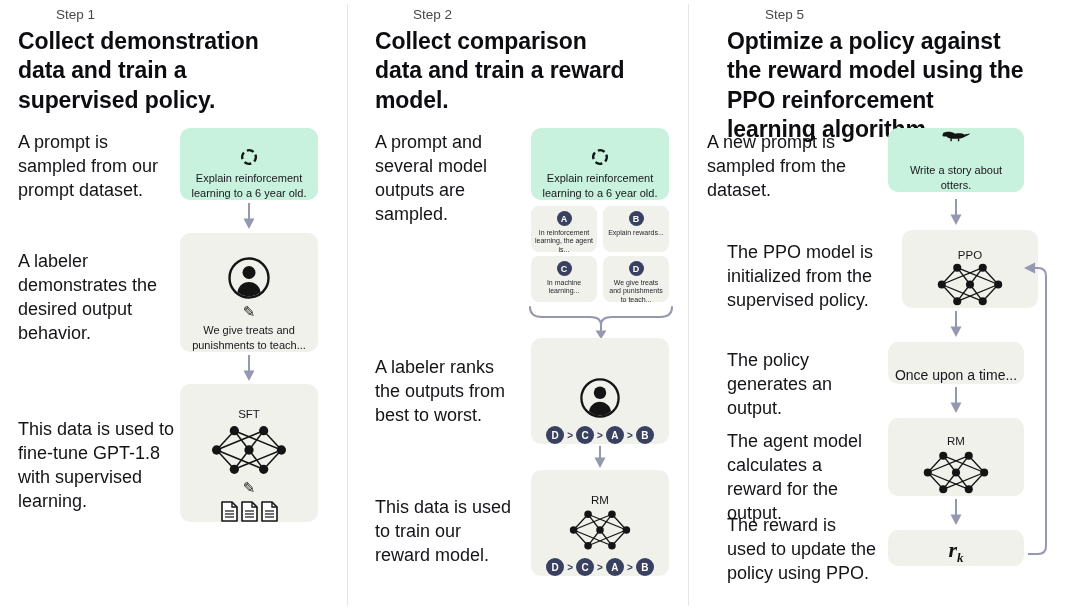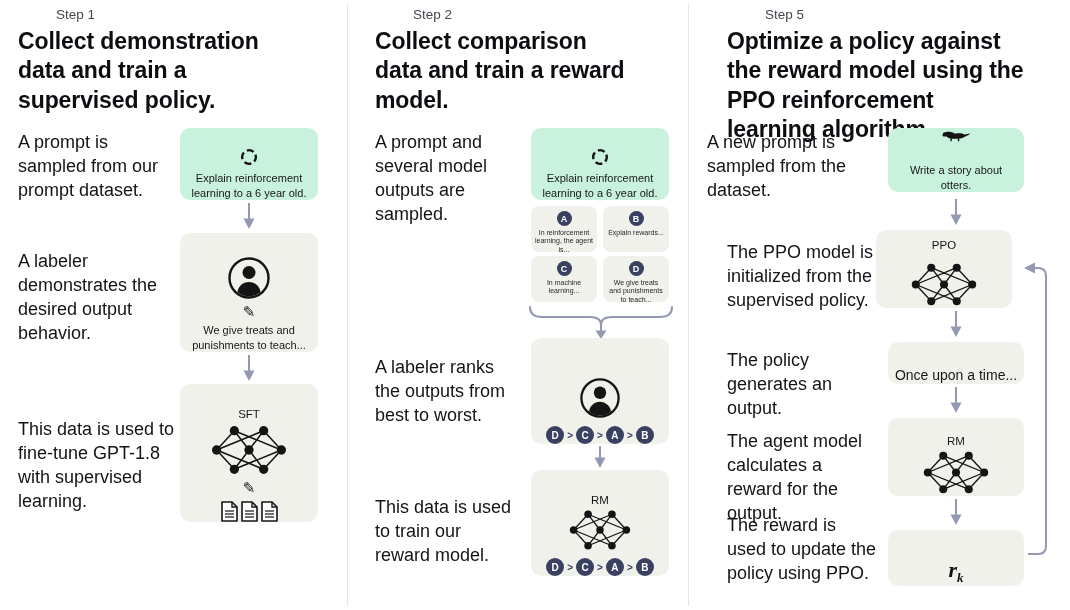--- a/index.html
+++ b/index.html
@@ -252,21 +252,21 @@
       <path d="M10,7 C6,6 3,9 4,12 C2,13 3,16 6,16 L12,16 C14,19 20,21 27,21 L30,21 C38,21 44,20 50,17 C56,14 60,13 62,9 C58,11 54,10 50,12 C46,9 38,8 30,10 C24,6 14,5 10,7 Z M20,20 L20,26 L23,26 L23,21 Z M36,20 L36,26 L39,26 L39,21 Z" fill="#141414"></path>
     </svg>
     <div class="box-text" style="width:100px">Write a story about otters.</div>
   </div>
 
   <svg class="arrow" style="left:948px;top:199px" width="16" height="27" viewBox="0 0 16 27">
     <line x1="8" y1="0" x2="8" y2="17" stroke="#9498b0" stroke-width="2"></line>
       <polygon points="2.5,15.5 13.5,15.5 8,26" fill="#9498b0"></polygon>
   </svg>
 
-  <div class="box gray" style="left:876px;top:230px;width:136px;height:78px;gap:10px">
+  <div class="box gray" style="left:902px;top:230px;width:136px;height:78px;gap:0">
     <div class="model-label">PPO</div>
     <svg width="70" height="47" viewBox="0 0 100 70">
       <g stroke="#141414" stroke-width="2">
         <line x1="31" y1="10" x2="8" y2="35"></line>
           <line x1="31" y1="10" x2="50" y2="35"></line>
           <line x1="31" y1="10" x2="92" y2="35"></line>
         <line x1="69" y1="10" x2="8" y2="35"></line>
           <line x1="69" y1="10" x2="50" y2="35"></line>
           <line x1="69" y1="10" x2="92" y2="35"></line>
         <line x1="31" y1="60" x2="8" y2="35"></line>
@@ -329,21 +329,21 @@
           <circle cx="69" cy="60" r="6"></circle>
       </g>
     </svg>
   </div>
 
   <svg class="arrow" style="left:948px;top:499px" width="16" height="27" viewBox="0 0 16 27">
     <line x1="8" y1="0" x2="8" y2="17" stroke="#9498b0" stroke-width="2"></line>
       <polygon points="2.5,15.5 13.5,15.5 8,26" fill="#9498b0"></polygon>
   </svg>
 
-  <div class="box gray" style="left:888px;top:530px;width:136px;height:56px">
+  <div class="box gray" style="left:888px;top:530px;width:136px;height:36px">
     <span class="rk"><i>r</i><sub>k</sub></span>
   </div>
 
   <svg class="arrow" style="left:1024px;top:258px" width="34" height="306" viewBox="0 0 34 306">
     <path d="M4,296 L14,296 Q22,296 22,288 L22,18 Q22,10 14,10 L11,10" fill="none" stroke="#9498b0" stroke-width="2"></path>
     <polygon points="11,4.5 0,10 11,15.5" fill="#9498b0"></polygon>
   </svg>
 
 </div>
 

